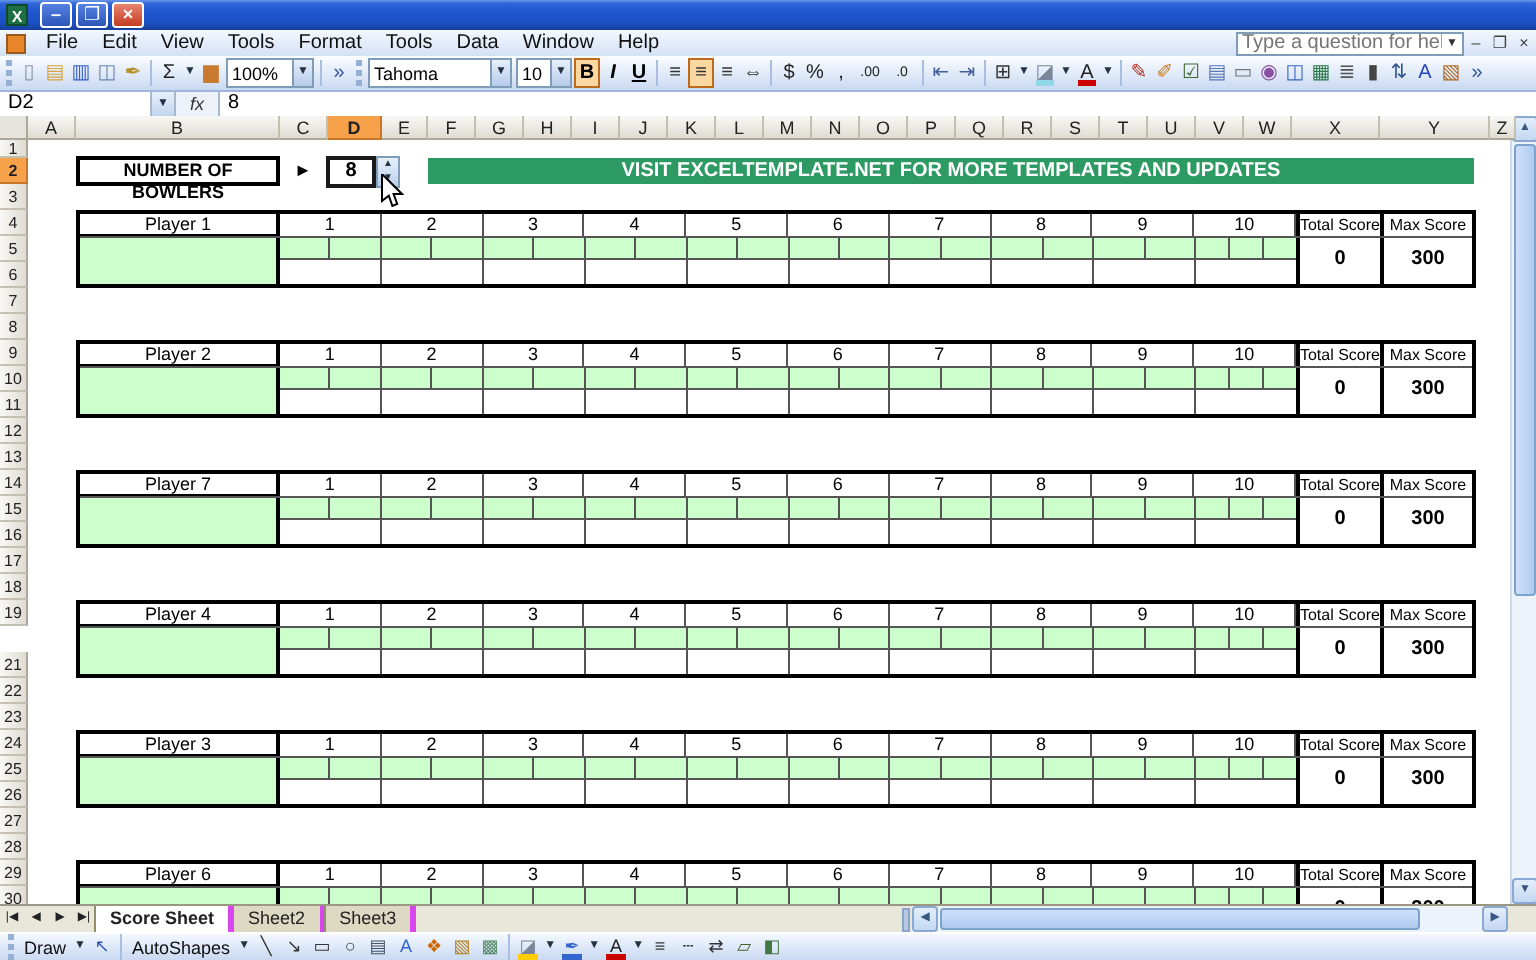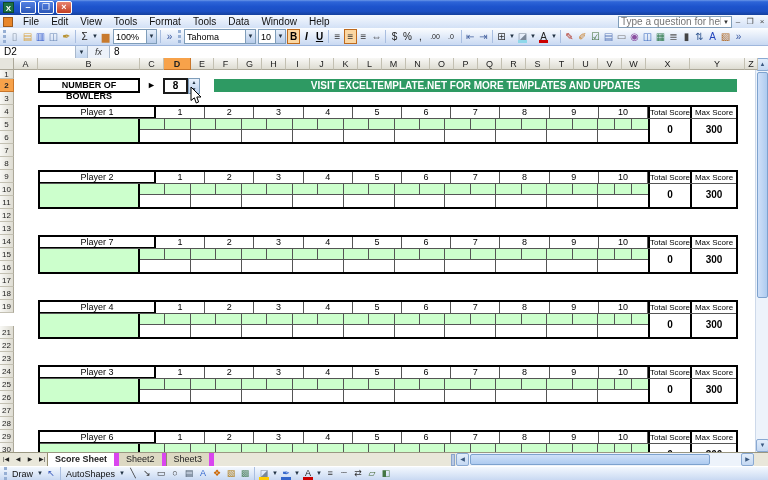--- a/index.html
+++ b/index.html
@@ -48,21 +48,21 @@
 .banner{position:absolute;color:#fff;font-weight:bold;font-size:10px;text-align:center;line-height:13px;white-space:nowrap;}
 .bowlers{position:absolute;border:2px solid #000;background:#fff;font-weight:bold;font-size:9px;text-align:center;line-height:11px;}
 .cellarrow{position:absolute;font-size:9px;color:#000;line-height:12px;}
 .spinbox{position:absolute;border:2px solid #1a1a1a;background:#fff;font-weight:bold;font-size:10px;text-align:center;line-height:12px;}
 .spinctl{position:absolute;border:1px solid #7F9DB9;background:linear-gradient(#E7F0FB,#BBD0EC);display:flex;flex-direction:column;}
 .spinctl span{flex:1;font-size:5px;line-height:6px;text-align:center;color:#234;}
 .cursor{position:absolute;z-index:60;}
 
 .ptable{position:absolute;left:38px;width:700px;height:39px;border:2px solid #000;background:#fff;}
 .phead{display:flex;height:12px;border-bottom:1px solid #555;}
-.ph-name{flex:none;width:116px;border-right:2px solid #000;border-bottom:1px solid #000;font-size:9px;text-align:center;line-height:11px;}
+.ph-name{flex:none;width:100px;border-right:2px solid #000;border-bottom:1px solid #000;font-size:9px;text-align:center;line-height:11px;}
 .ph-f{flex:1;border-right:1px solid #555;font-size:9px;text-align:center;line-height:11px;}
 .ph-tot,.ph-max{flex:none;border-left:2px solid #000;font-size:8px;text-align:center;line-height:11px;white-space:nowrap;}
 .ph-tot{width:42px;}.ph-max{width:46px;}
 .pbody{display:flex;height:23px;}
 .pb-name{flex:none;width:100px;border-right:2px solid #000;}
 .pb-frames{flex:1;display:flex;flex-direction:column;}
 .pb-throwrow{display:flex;height:11px;border-bottom:1px solid #555;}
 .pb-fr{flex:1;display:flex;border-right:1px solid #555;}
 .pb-fr:last-child,.ph-f:last-of-type{border-right:none;}
 .throw{flex:1;border-right:1px solid #555;}
@@ -72,21 +72,21 @@
 .pb-sc:last-child{border-right:none;}
 .pb-tot,.pb-max{flex:none;border-left:2px solid #000;font-weight:bold;font-size:10px;text-align:center;line-height:22px;}
 .pb-tot{width:42px;}.pb-max{width:46px;}
 
 .vscroll{position:absolute;right:0;top:0;width:13px;height:394px;background:#EDF3FB;border-left:1px solid #CDD9EA;}
 .sbtn{position:absolute;left:0;width:13px;height:13px;background:linear-gradient(#E3EEFB,#C4D8F2);border:1px solid #89A9D2;border-radius:2px;font-size:6px;color:#3A587F;text-align:center;line-height:11px;}
 .vthumb{position:absolute;left:1px;width:11px;background:linear-gradient(90deg,#CFE0F8,#AECBF0);border:1px solid #7DA2CE;border-radius:2px;}
 
 .tabbar{position:absolute;top:452px;left:0;right:0;height:14px;background:#E9E7DA;border-top:1px solid #9A9782;display:flex;align-items:stretch;font-size:9px;}
 .tnav{width:12px;text-align:center;font-size:6px;line-height:13px;color:#222;}
-.tab{padding:0 7px;line-height:13px;background:#DDD9C3;border-left:1px solid #938D6F;border-right:5px solid #d946ef;margin-left:-1px;color:#222;white-space:nowrap;}
+.tab{padding:0 7px;line-height:13px;background:#DDD9C3;border-left:1px solid #938D6F;border-right:3px solid #d946ef;margin-left:-1px;color:#222;white-space:nowrap;}
 .tab.active{background:#fff;font-weight:bold;z-index:2;}
 .hscroll{position:absolute;left:456px;top:0;width:298px;height:13px;background:#EDF3FB;}
 .hthumb{position:absolute;top:1px;height:11px;background:linear-gradient(#CFE0F8,#AECBF0);border:1px solid #7DA2CE;border-radius:2px;}
 .hbtn{position:absolute;top:0;width:13px;height:13px;background:linear-gradient(#E3EEFB,#C4D8F2);border:1px solid #89A9D2;border-radius:2px;font-size:6px;color:#3A587F;text-align:center;line-height:11px;}
 .tsplit{position:absolute;left:451px;top:1px;width:4px;height:12px;background:#B9C9E4;border:1px solid #8AA5CC;}
 
 .drawbar{position:absolute;top:466px;left:0;right:0;height:14px;background:linear-gradient(180deg,#F3F8FE,#C9D9F2);border-top:1px solid #fff;display:flex;align-items:center;padding-left:2px;overflow:hidden;}
 .dmenu{flex:none;font-size:9px;color:#101010;padding:0 3px;white-space:nowrap;}
 .dbtn{position:relative;flex:none;width:14px;height:13px;text-align:center;font-size:9px;line-height:13px;overflow:hidden;}
 .dbtn .bar{position:absolute;left:2px;right:2px;bottom:0;height:3px;}

